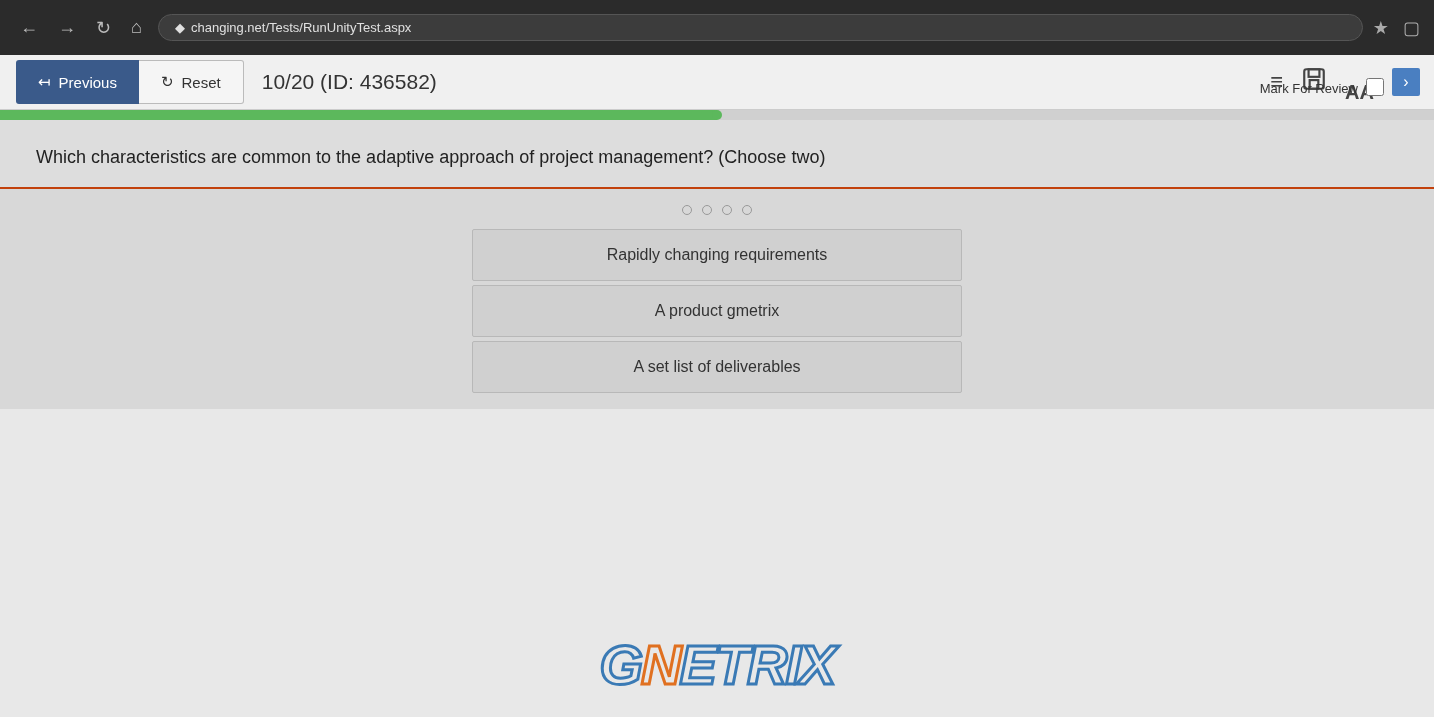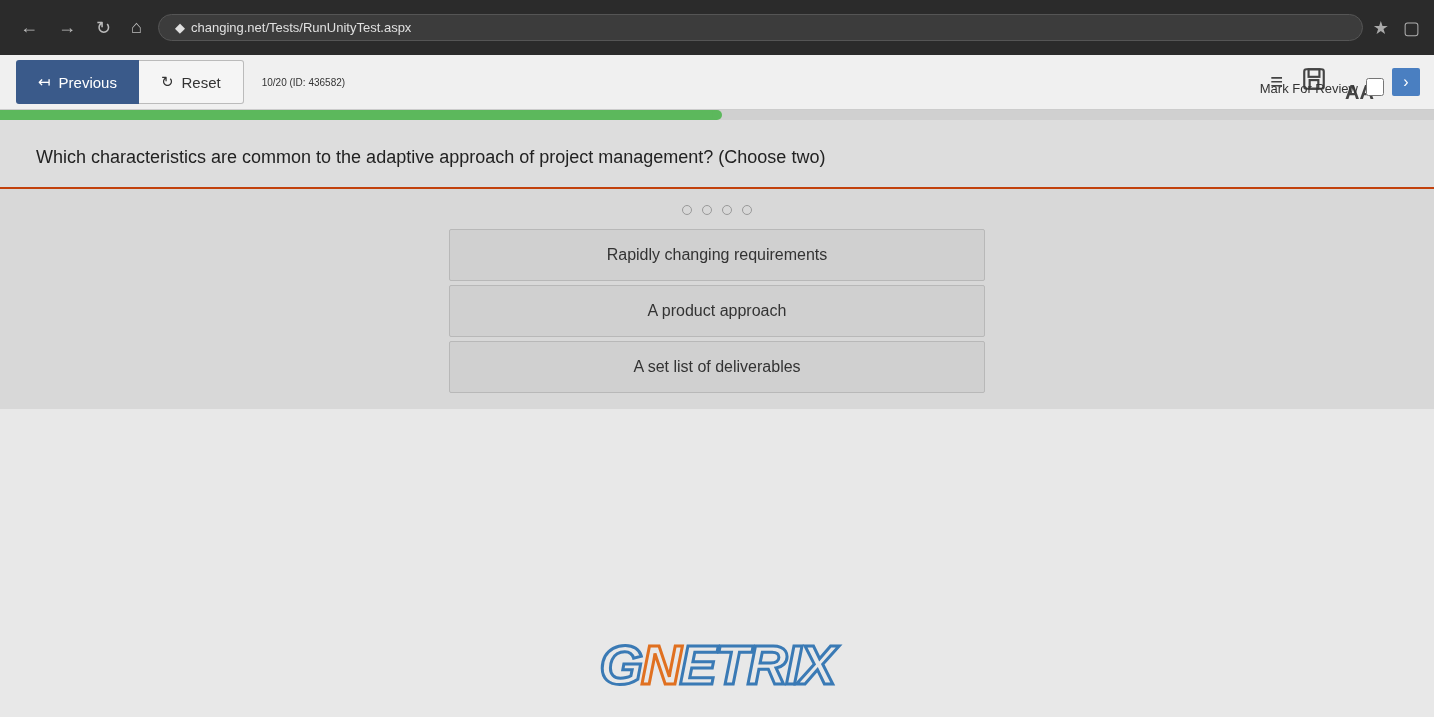--- a/index.html
+++ b/index.html
@@ -106,21 +106,21 @@
       cursor: pointer;
       display: flex;
       align-items: center;
       gap: 8px;
       border-radius: 0 3px 3px 0;
       height: 44px;
     }
 
     .question-counter {
       margin-left: 18px;
-      font-size: 10px;
+      font-size: 21px;
       color: #333;
     }
 
     .toolbar-icons {
       margin-left: auto;
       display: flex;
       align-items: center;
       gap: 18px;
       font-size: 22px;
       color: #444;
@@ -216,21 +216,21 @@
       height: 10px;
       border-radius: 50%;
       border: 1px solid #999;
       background: transparent;
     }
 
     .answer-options {
       display: flex;
       flex-direction: column;
       gap: 4px;
-      width: 536px;
+      width: 490px;
     }
 
     .answer-option {
       background: #d0d0d0;
       border: 1px solid #b8b8b8;
       padding: 16px 20px;
       font-size: 16px;
       color: #333;
       cursor: pointer;
       text-align: center;
@@ -318,21 +318,21 @@
   <div class="answer-area">
     <div class="dots-row">
       <span class="dot"></span>
       <span class="dot"></span>
       <span class="dot"></span>
       <span class="dot"></span>
     </div>
 
     <div class="answer-options">
       <div class="answer-option">Rapidly changing requirements</div>
-      <div class="answer-option">A product approach</div>
+      <div class="answer-option">A product gmetrix</div>
       <div class="answer-option">A set list of deliverables</div>
     </div>
   </div>
 
   <div class="logo-area">
     <div style="font-size:56px; font-weight:900; font-style:italic; letter-spacing:-2px; display:flex; align-items:center;">
       <span style="color:transparent; -webkit-text-stroke: 3px #3a7ab5; text-stroke: 3px #3a7ab5;">G</span>
       <span style="color:transparent; -webkit-text-stroke: 3px #e07020; text-stroke: 3px #e07020;">N</span>
       <span style="color:transparent; -webkit-text-stroke: 3px #3a7ab5; text-stroke: 3px #3a7ab5;">ETRIX</span>
     </div>

